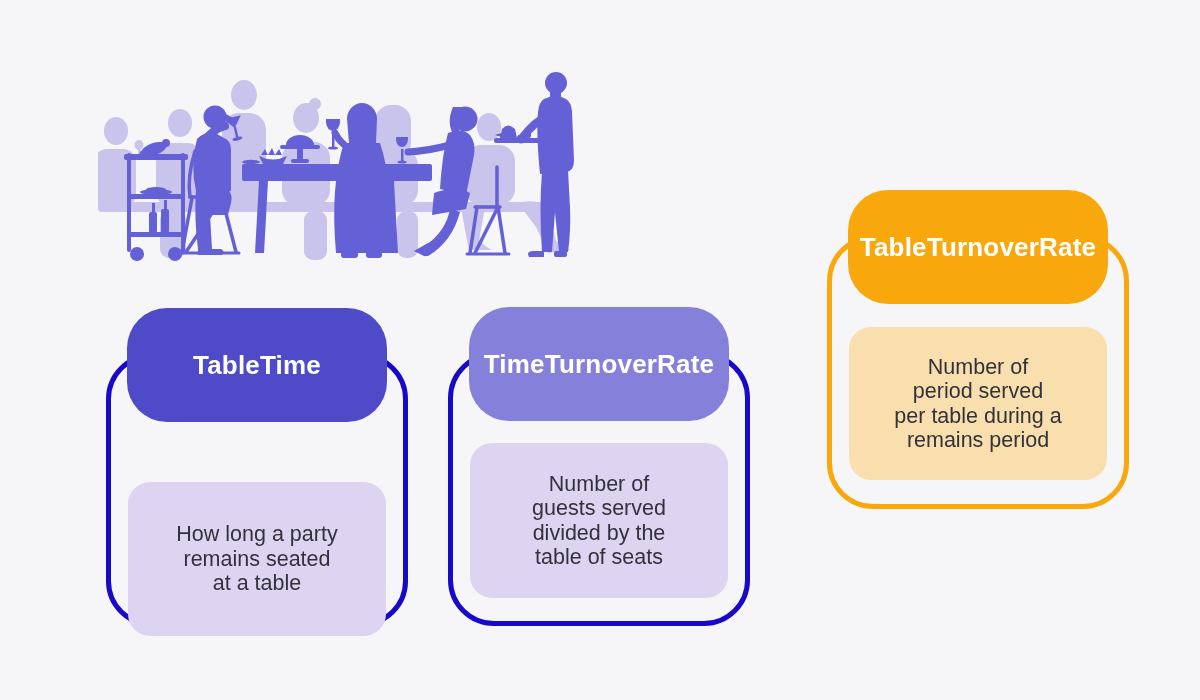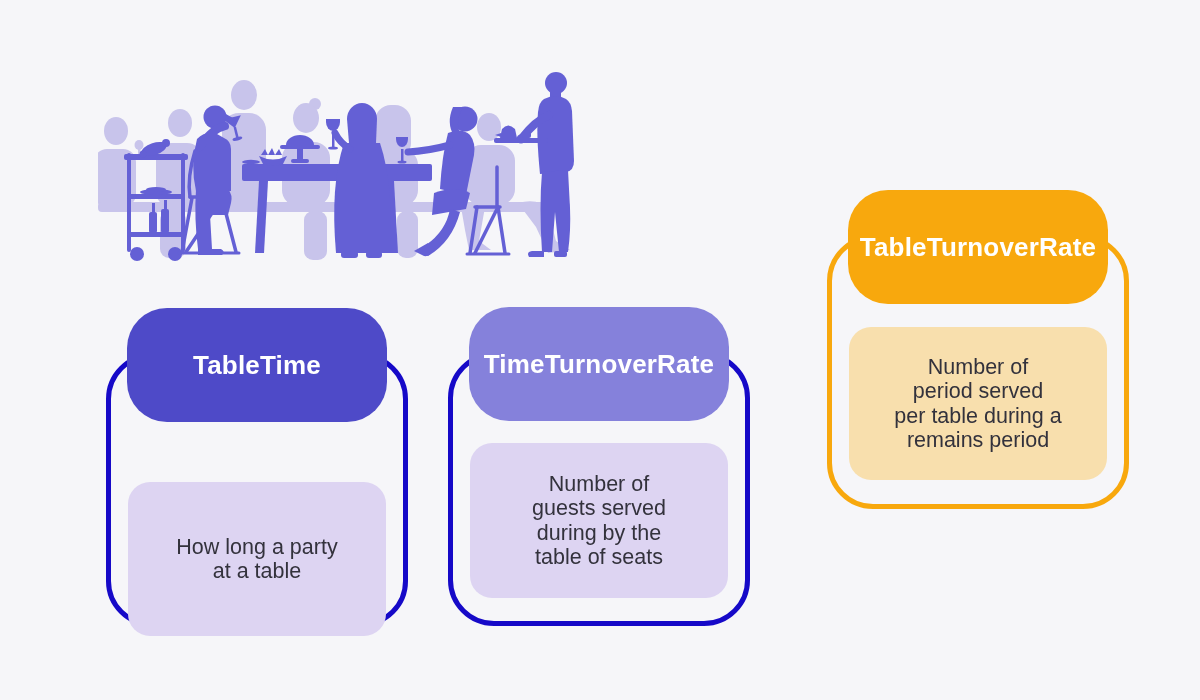--- a/index.html
+++ b/index.html
@@ -206,34 +206,35 @@
     </g>
   </svg>
 
   <section class="card card--1" style="--header-color: #4E4AC8; --body-color: #DDD4F2; --border-color: #1609C8; --title-color: #FFFFFF; --text-color: #33323C;">
     <div class="card-header">
       <div>Table</div>
       <div>Time</div>
     </div>
     <div class="card-body">
       <div>How long a party</div>
+      <div>remains seated</div>
       <div>at a table</div>
     </div>
   </section>
 
   <section class="card card--2" style="--header-color: #8581DB; --body-color: #DDD4F2; --border-color: #1609C8; --title-color: #FFFFFF; --text-color: #33323C;">
     <div class="card-header">
       <div>Time</div>
       <div>Turnover</div>
       <div>Rate</div>
     </div>
     <div class="card-body">
       <div>Number of</div>
       <div>guests served</div>
-      <div>during by the</div>
+      <div>divided by the</div>
       <div>table of seats</div>
     </div>
   </section>
 
   <section class="card card--3" style="--header-color: #F8A80D; --body-color: #F8DFAD; --border-color: #F8A80D; --title-color: #FFFFFF; --text-color: #33323C;">
     <div class="card-header">
       <div>Table</div>
       <div>Turnover</div>
       <div>Rate</div>
     </div>

